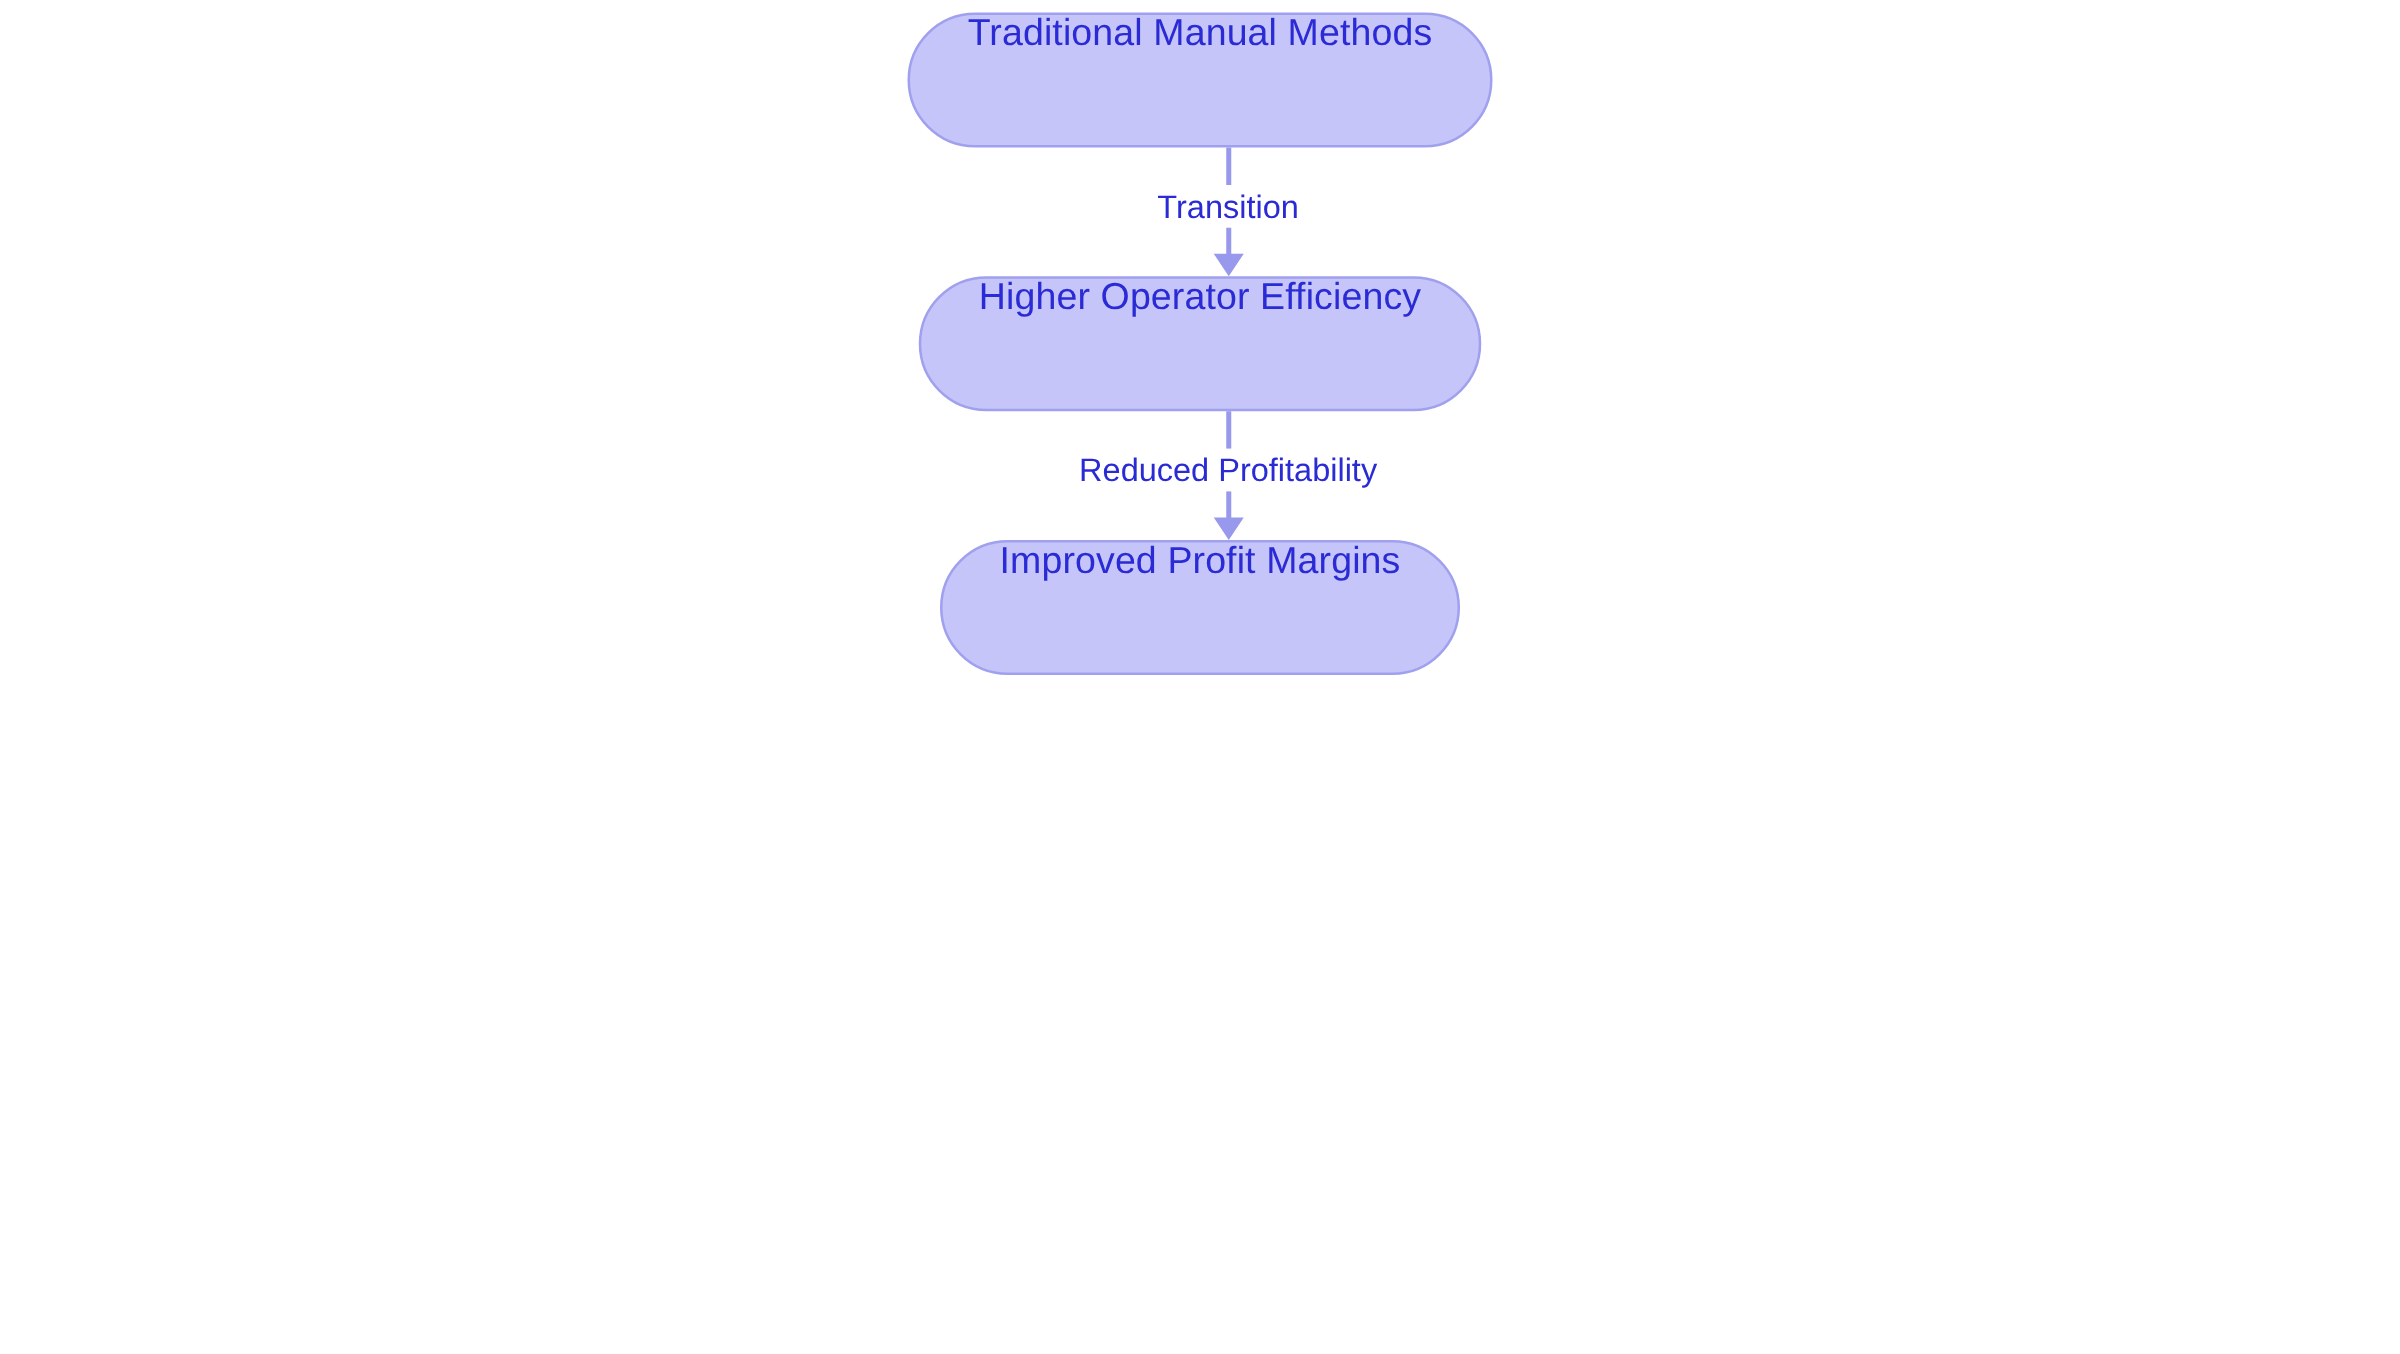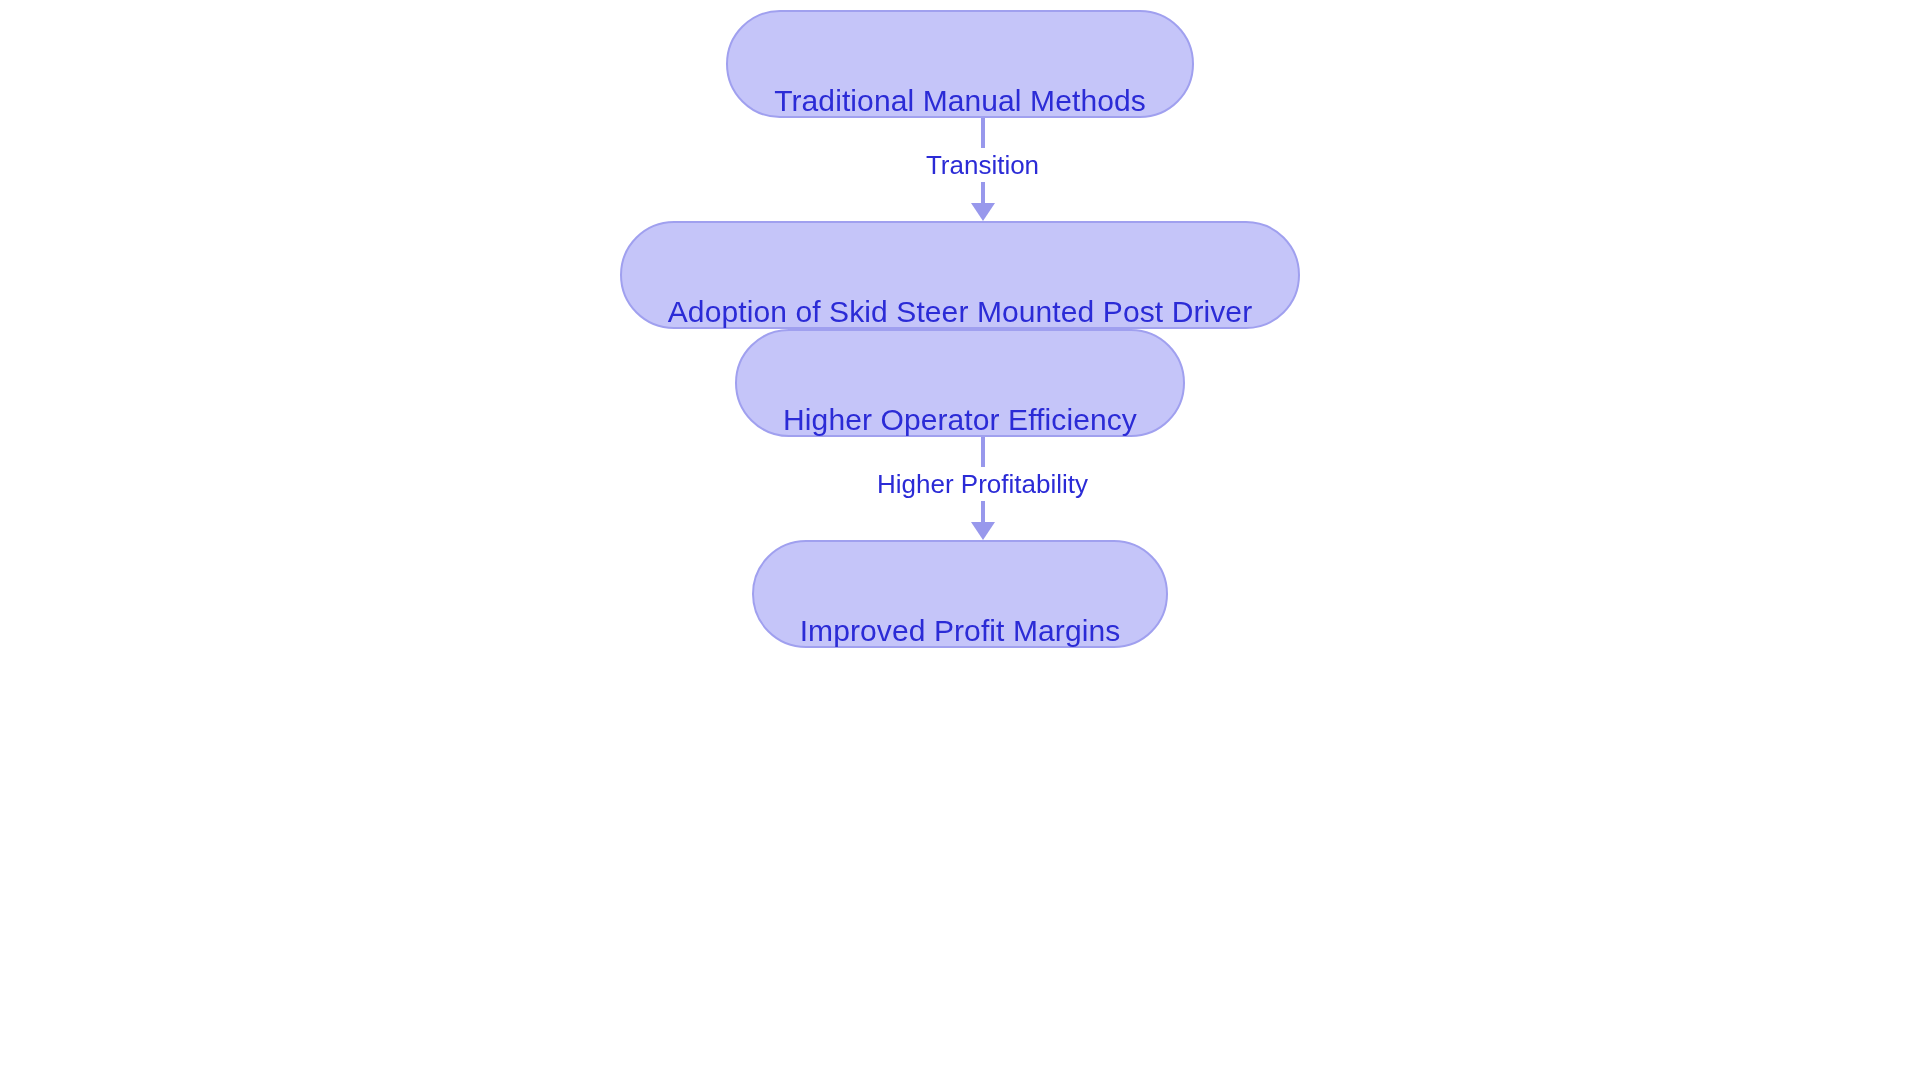--- a/index.html
+++ b/index.html
@@ -24,21 +24,21 @@
     align-items: center;
   }
 
   
   .node {
     box-sizing: border-box;
     background: #c5c5f9;
     border: 2px solid #a0a0ef;
     border-radius: 60px;
     display: flex;
-    align-items: flex-end;
+    align-items: flex-start;
     justify-content: center;
     padding: 0 46px;
     min-height: 108px;
     position: relative;
     z-index: 3;
   }
   .node-label {
     color: #2b2bd6;
     font-size: 30px;
     line-height: 1;
@@ -111,34 +111,31 @@
     <span class="node-label">Traditional Manual Methods</span>
   </div>
 
   <div class="edge edge-1">
     <div class="edge-line-top"></div>
     <span class="edge-label">Transition</span>
     <div class="edge-line-bottom"></div>
     <div class="arrow-head"></div>
   </div>
 
-  <div class="node">
-    <span class="node-label">Adoption of Skid Steer Mounted Post Driver</span>
-  </div>
 
 
   <div class="node">
     <span class="node-label">Higher Operator Efficiency</span>
   </div>
 
 
 
   <div class="edge edge-4">
     <div class="edge-line-top"></div>
-    <span class="edge-label">Higher Profitability</span>
+    <span class="edge-label">Reduced Profitability</span>
     <div class="edge-line-bottom"></div>
     <div class="arrow-head"></div>
   </div>
 
   <div class="node">
     <span class="node-label">Improved Profit Margins</span>
   </div>
 
 </div>
 

